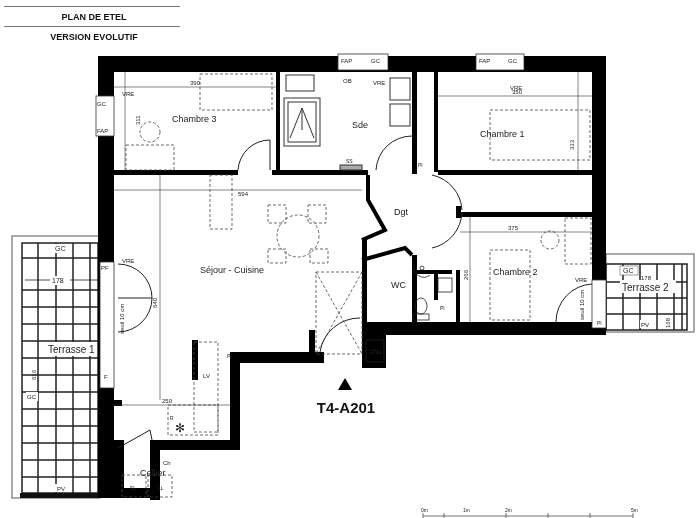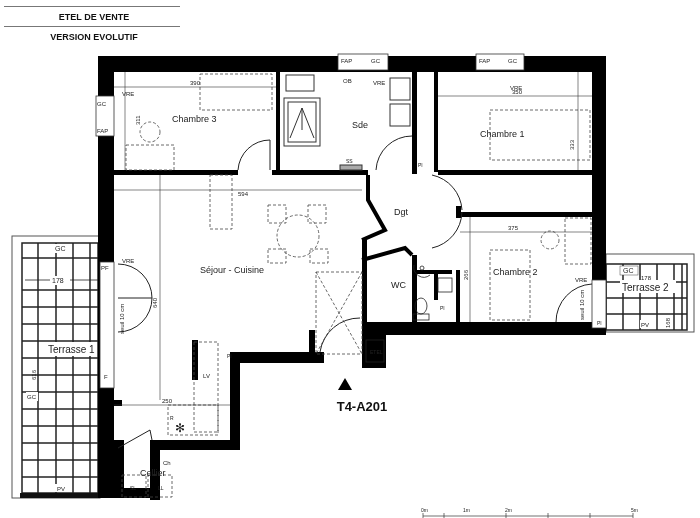--- a/index.html
+++ b/index.html
@@ -1,27 +1,27 @@
 <!DOCTYPE html>
 <html><head>
 <meta charset="utf-8">
 <style>
   html,body{margin:0;padding:0;background:#fff;}
   body{width:700px;height:518px;position:relative;overflow:hidden;font-family:"Liberation Sans",sans-serif;}
   .hdr{position:absolute;left:9px;width:170px;text-align:center;font-weight:bold;font-size:9px;color:#111;}
   .hline{position:absolute;left:4px;width:176px;height:1px;background:#777;}
   svg{position:absolute;left:0;top:0;}
   .lbl{font-family:"Liberation Sans",sans-serif;fill:#222;}
-  .code{position:absolute;left:316px;top:399px;width:60px;text-align:center;font-weight:bold;font-size:13px;color:#111;margin-left:16px;}
+  .code{position:absolute;left:316px;top:399px;width:60px;text-align:center;font-weight:bold;font-size:15px;color:#111;}
 </style>
 </head>
 <body>
 
 <div class="hline" style="top:6px;"></div>
-<div class="hdr" style="top:12px;">ETEL DE VENTE</div>
+<div class="hdr" style="top:12px;">PLAN DE ETEL</div>
 <div class="hline" style="top:26px;"></div>
 <div class="hdr" style="top:32px;text-align:center;">VERSION EVOLUTIF</div>
 
 <svg width="700" height="518" viewBox="0 0 700 518">
 
   <g>
     <rect x="12" y="236" width="88" height="262" fill="none" stroke="#555" stroke-width="1"></rect>
     <rect x="22" y="243" width="76" height="250" fill="none" stroke="#222" stroke-width="1.5"></rect>
     <g stroke="#222" stroke-width="1.5">
       <line x1="22" y1="258" x2="100" y2="258"></line>

